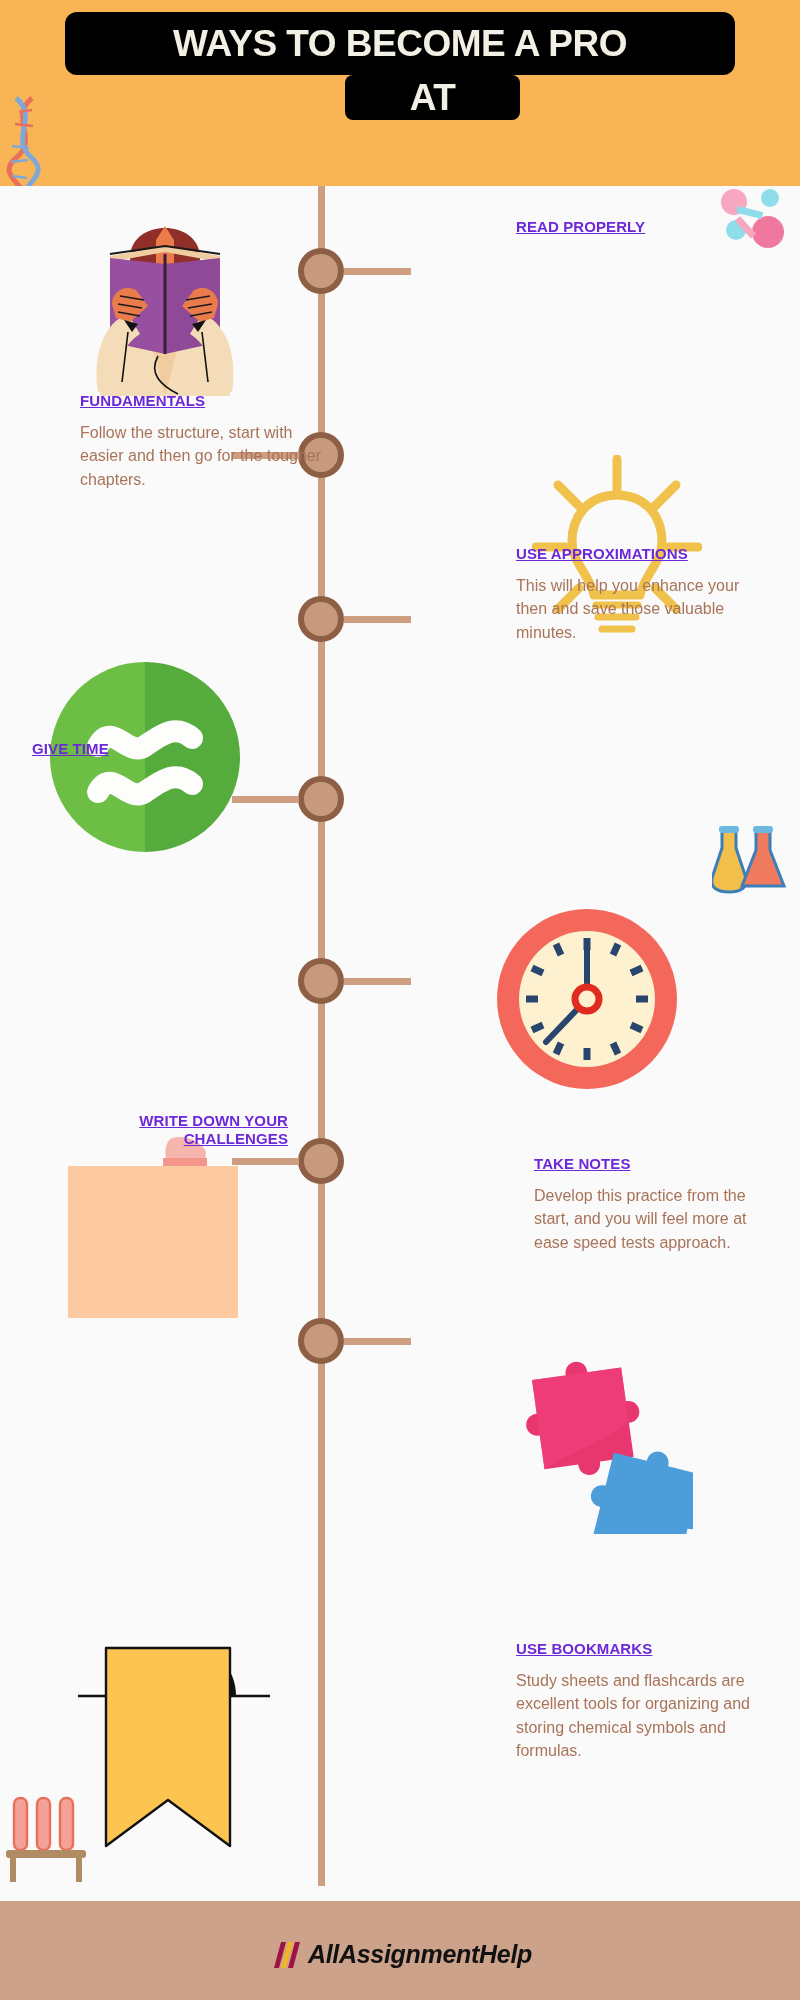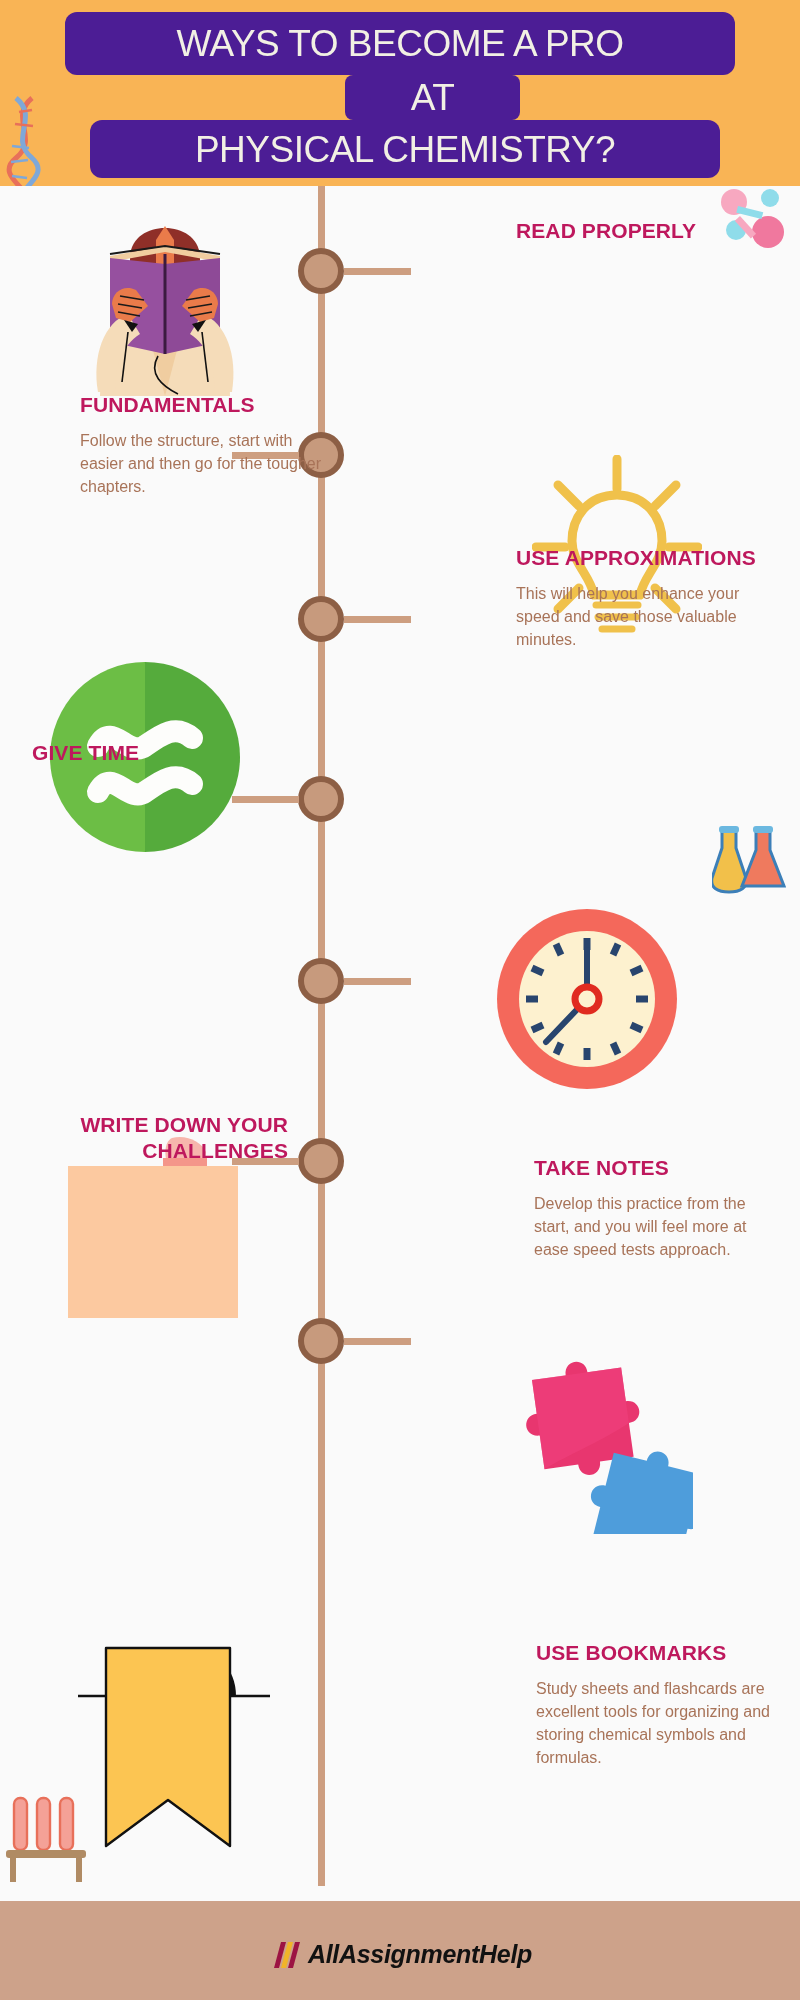--- a/index.html
+++ b/index.html
@@ -14,23 +14,23 @@
   
   .header {
     position:absolute; left:0; top:0; width:800px; height:186px;
     background:#f9b455; overflow:hidden;
   }
   .title-wrap {
     position:absolute; left:0; top:0; width:800px; height:186px;
   }
   .title-line {
     position:absolute;
-    background:#4c1d95;
+    background:#000000;
     color:#f2f0e4;
-    font-weight:400;
+    font-weight:700;
     font-size:37px;
     letter-spacing:-0.5px;
     line-height:1;
     display:flex; align-items:center; justify-content:center;
     white-space:nowrap;
   }
   .tl1 { left:65px; top:12px; width:670px; height:63px; border-radius:12px; }
   .tl2 { left:345px; top:75px; width:175px; height:45px; border-radius:8px; }
   .tl3 { left:90px; top:120px; width:630px; height:58px; border-radius:12px; }
 
@@ -46,23 +46,24 @@
     position:absolute; width:46px; height:46px; border-radius:50%;
     background:#c79a7d; border:6px solid #8d5f45; left:298px;
   }
   .connector {
     position:absolute; height:7px; background:#cd9e80;
   }
 
   
   .block { position:absolute; }
   .block h2 {
-    color:#be185d; font-size:21px; font-weight:800;
+    color:#6d28d9; font-size:15px; font-weight:800;
     letter-spacing:0.1px; line-height:1.22; margin-bottom:11px;
     text-transform:uppercase;
+    text-decoration:underline;
   }
   .block p {
     color:#a87358; font-size:16px; line-height:1.45; font-weight:400;
   }
   .right-block { left:516px; width:250px; }
   .left-block  { left:32px;  width:256px; }
 
   
   .footer {
     position:absolute; left:0; top:1901px; width:800px; height:99px;
@@ -79,21 +80,20 @@
   
   .illus { position:absolute; }
 </style>
 </head>
 <body>
 
 <div class="header">
   <div class="title-wrap">
     <div class="title-line tl1">WAYS TO BECOME A PRO</div>
     <div class="title-line tl2">AT</div>
-    <div class="title-line tl3">PHYSICAL CHEMISTRY?</div>
   </div>
   <svg class="dna" viewBox="0 0 46 110">
     <path d="M30 2 C6 22, 38 42, 14 62 C-8 80, 30 92, 26 108" stroke="#e8705a" stroke-width="5" fill="none"></path>
     <path d="M14 2 C38 22, 6 42, 30 62 C50 80, 14 92, 18 108" stroke="#7fa8d8" stroke-width="5" fill="none"></path>
     <g stroke="#e8705a" stroke-width="2.6">
       <line x1="17" y1="16" x2="30" y2="14"></line>
         <line x1="13" y1="28" x2="31" y2="30"></line>
     </g>
     <g stroke="#7fa8d8" stroke-width="2.6">
       <line x1="10" y1="50" x2="27" y2="52"></line>
@@ -197,21 +197,21 @@
   <path d="M95 0 A95 95 0 0 0 95 190 Z" fill="#6cbe45"></path>
   <path d="M95 0 A95 95 0 0 1 95 190 Z" fill="#55ab3c"></path>
   <g stroke="#fdfdfb" stroke-width="22" stroke-linecap="round" fill="none">
     <path d="M48 84 C62 58, 78 96, 95 84 C112 72, 126 62, 142 76"></path>
     <path d="M48 130 C62 104, 78 142, 95 130 C112 118, 126 108, 142 122"></path>
   </g>
 </svg>
 
 <div class="block right-block" style="top:545px;">
   <h2>USE APPROXIMATIONS</h2>
-  <p>This will help you enhance your speed and save those valuable minutes.</p>
+  <p>This will help you enhance your then and save those valuable minutes.</p>
 </div>
 
 <svg class="illus" style="left:712px; top:826px; width:74px; height:70px;" viewBox="0 0 74 70">
   <path d="M10 4 L24 4 L24 22 L34 52 C36 62, 28 66, 17 66 C6 66, -2 62, 0 52 L10 22 Z" fill="#f2c04a" stroke="#3c7fb8" stroke-width="3"></path>
   <rect x="7" y="0" width="20" height="7" rx="3" fill="#6bb8e0"></rect>
   <path d="M44 4 L58 4 L58 24 L72 60 L30 60 L44 24 Z" fill="#ef7a5e" stroke="#3c7fb8" stroke-width="3"></path>
   <rect x="41" y="0" width="20" height="7" rx="3" fill="#6bb8e0"></rect>
 </svg>
 
 <svg class="illus" style="left:494px; top:906px; width:186px; height:186px;" viewBox="0 0 186 186">
@@ -264,21 +264,21 @@
 <div class="block left-block" style="top:1112px;text-align:right;">
   <h2>WRITE DOWN YOUR CHALLENGES</h2>
 </div>
 
 <svg class="illus" style="left:70px; top:1640px; width:200px; height:215px;" viewBox="0 0 200 215">
   <path d="M118 8 C146 8, 166 28, 166 56 L118 56 Z" fill="#111"></path>
   <line x1="8" y1="56" x2="200" y2="56" stroke="#111" stroke-width="2.4"></line>
   <path d="M36 8 L160 8 L160 206 L98 160 L36 206 Z" fill="#fcc552" stroke="#111" stroke-width="2.4" stroke-linejoin="round"></path>
 </svg>
 
-<div class="block right-block" style="top:1640px;margin-left:20px;">
+<div class="block right-block" style="top:1640px;">
   <h2>USE BOOKMARKS</h2>
   <p>Study sheets and flashcards are excellent tools for organizing and storing chemical symbols and formulas.</p>
 </div>
 
 <svg class="illus" style="left:6px; top:1788px; width:80px; height:100px;" viewBox="0 0 80 100">
   <g>
     <rect x="8" y="10" width="13" height="52" rx="6" fill="#f4a197" stroke="#e8705a" stroke-width="2.4"></rect>
     <rect x="31" y="10" width="13" height="52" rx="6" fill="#f4a197" stroke="#e8705a" stroke-width="2.4"></rect>
     <rect x="54" y="10" width="13" height="52" rx="6" fill="#f4a197" stroke="#e8705a" stroke-width="2.4"></rect>
   </g>

